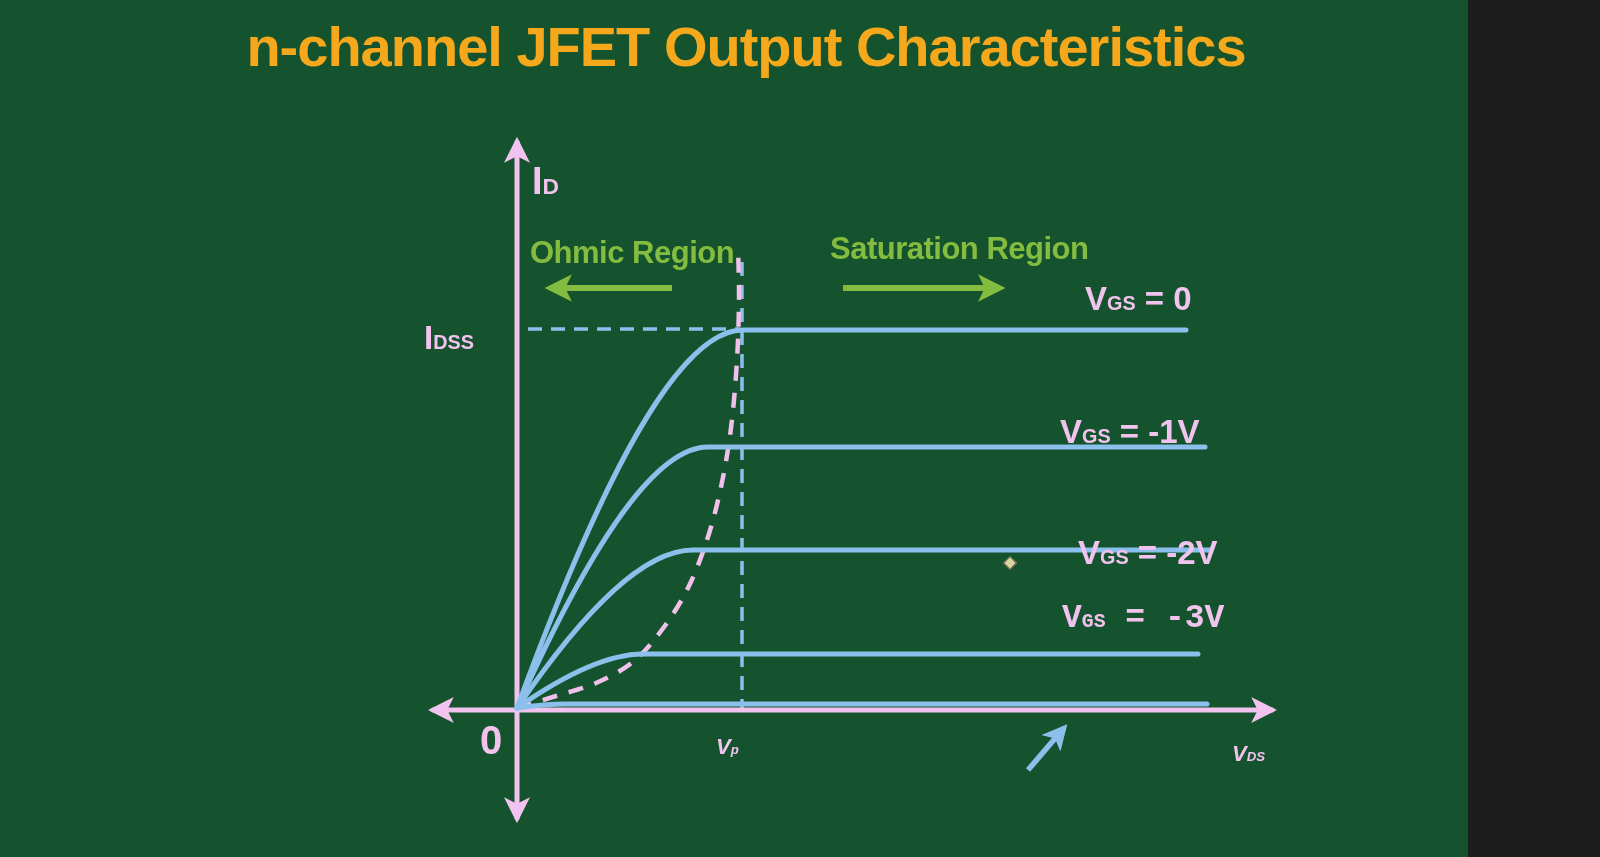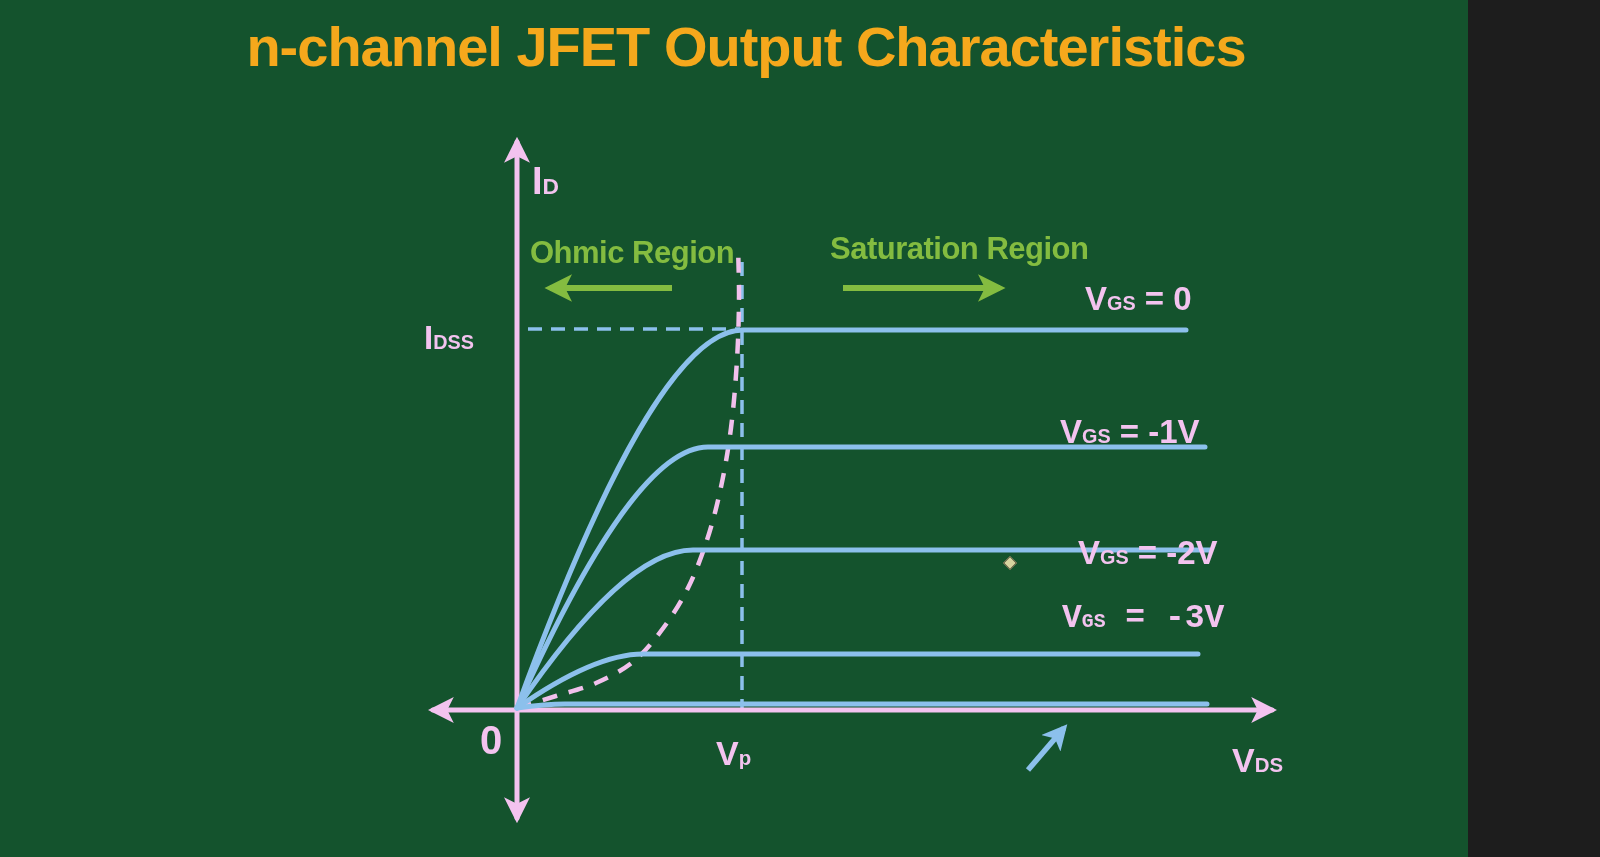--- a/index.html
+++ b/index.html
@@ -14,21 +14,21 @@
     color:#F5A81C;transform:translateX(12px);white-space:nowrap;
   }
   .lbl{position:absolute;font-weight:bold;white-space:nowrap;line-height:1.1;}
   .pink{color:#F3C3EF;}
   .green{color:#84BC40;}
   .lbl sub{font-size:0.6em;vertical-align:baseline;font-weight:bold;letter-spacing:0;}
   .f33{font-size:33px;}
   .f31{font-size:31px;letter-spacing:-0.5px;}
   .f38{font-size:38px;}
   .f40{font-size:40px;}
-  .f34{font-size:34px;}
+  .f34{font-size:22px;font-style:italic;}
   svg.chart{position:absolute;left:0;top:0;}
   .axis{stroke:#F3C3EF;stroke-width:5;fill:none;stroke-linecap:round;}
   .curve{stroke:#8CC0EC;stroke-width:5;fill:none;stroke-linecap:round;stroke-linejoin:round;}
   .guide{stroke:#8CC0EC;stroke-width:3.5;fill:none;stroke-dasharray:14 9;}
   .boundary{stroke:#F2C0EC;stroke-width:4.5;fill:none;stroke-dasharray:15 12;stroke-linecap:butt;}
   .garrow{stroke:#84BC40;stroke-width:6;fill:none;}
   .barrow{stroke:#8CC0EC;stroke-width:5.5;fill:none;}
   .cursor-dot{
     position:absolute;width:8px;height:8px;background:#D8D4A0;
     border:1px solid #55543a;transform:rotate(45deg);

